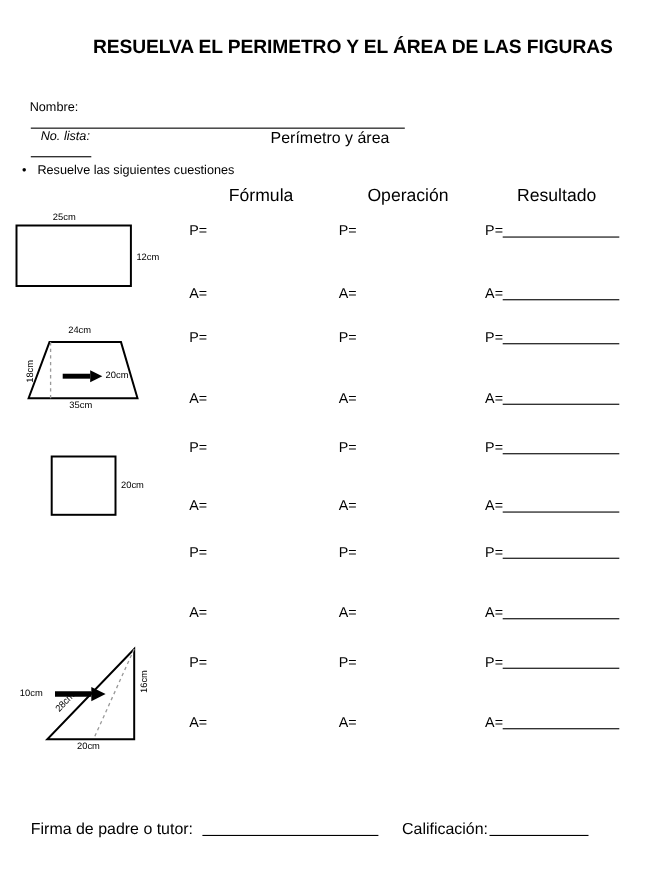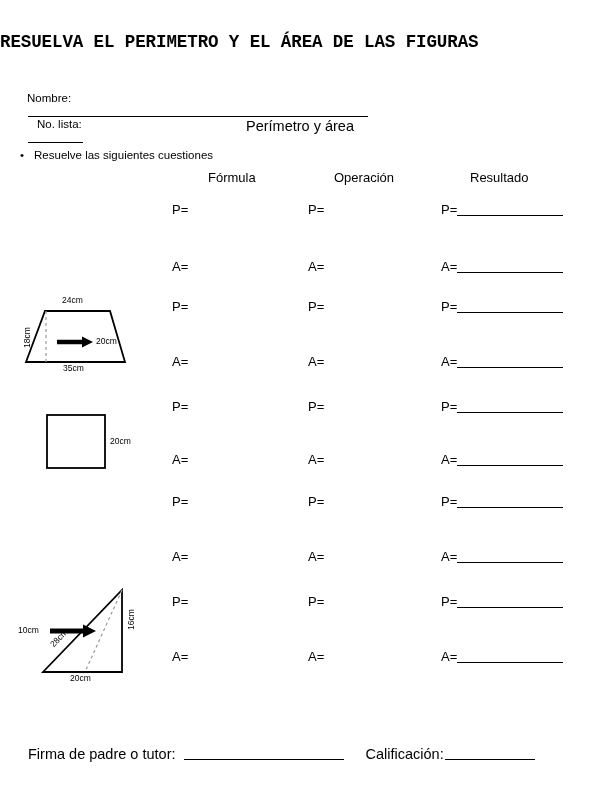--- a/index.html
+++ b/index.html
@@ -20,41 +20,40 @@
     left: 0;
     top: 0;
     width: 600px;
     height: 800px;
   }
   .abs { position: absolute; }
 
   
   #title {
     left: 0; top: 32px; width: 557px;
-    text-align: left;
+    text-align: right;
     font-size: 17.5px;
     font-weight: bold;
     letter-spacing: -0.1px;
-    font-family: Liberation Mono, monospace;
   }
   #name-row {
     left: 27px; top: 92px; width: 550px;
     font-size: 11.5px;
     display: flex;
     align-items: flex-start;
     flex-direction: column;
   }
   #name-blank {
     flex: 0 0 auto;
     width: 340px;
     border-bottom: 1px solid #000;
     height: 12px;
     margin: 0 0 1px 1px;
   }
-  #list-label { white-space: nowrap; margin-left: 10px; }
+  #list-label { white-space: nowrap; margin-left: 10px; font-style: italic; }
   #list-blank {
     flex: 0 0 auto;
     width: 55px;
     border-bottom: 1px solid #000;
     height: 12px;
     margin: 0 0 1px 1px;
   }
   #subtitle {
     left: 0; top: 118px; width: 600px;
     text-align: center;
@@ -62,21 +61,21 @@
   }
   #instruction {
     left: 20px; top: 149px;
     font-size: 11.5px;
   }
   #instruction .bullet { margin-right: 10px; }
 
   
   .col-head {
     top: 170px;
-    font-size: 13px;
+    font-size: 16px;
   }
   #head-formula   { left: 208px; }
   #head-operacion { left: 334px; }
   #head-resultado { left: 470px; }
 
   
   .cell {
     font-size: 13px;
     white-space: nowrap;
   }
@@ -144,20 +143,27 @@
   <div class="abs" id="instruction">
     <span class="bullet">•</span><span>Resuelve las siguientes cuestiones</span>
   </div>
 
   <div class="abs" id="subtitle">Perímetro y área</div>
 
   <div class="abs col-head" id="head-formula">Fórmula</div>
   <div class="abs col-head" id="head-operacion">Operación</div>
   <div class="abs col-head" id="head-resultado">Resultado</div>
 
+  <div class="abs" style="left:0px; top:190px;">
+    <svg class="shape-svg" width="180" height="80" viewBox="0 0 180 80">
+      <rect x="15" y="15" width="104" height="55" fill="#ffffff" stroke="#000000" stroke-width="1.8"></rect>
+    </svg>
+    <div class="abs fig-label" style="left:48px; top:2px;">25cm</div>
+    <div class="abs fig-label" style="left:124px; top:38px;">12cm</div>
+  </div>
 
   <div class="abs" style="left:0px; top:290px;">
     <svg class="shape-svg" width="180" height="90" viewBox="0 0 180 90">
       <polygon points="45,21 110,21 125,72 26,72" fill="#ffffff" stroke="#000000" stroke-width="1.8"></polygon>
       <line x1="46" y1="21" x2="46" y2="72" stroke="#9a9a9a" stroke-width="1.2" stroke-dasharray="3,3"></line>
       <g>
         <line x1="57" y1="52" x2="82" y2="52" stroke="#000000" stroke-width="4.5"></line>
         <polygon points="82,46.5 93,52 82,57.5" fill="#000000"></polygon>
       </g>
     </svg>

